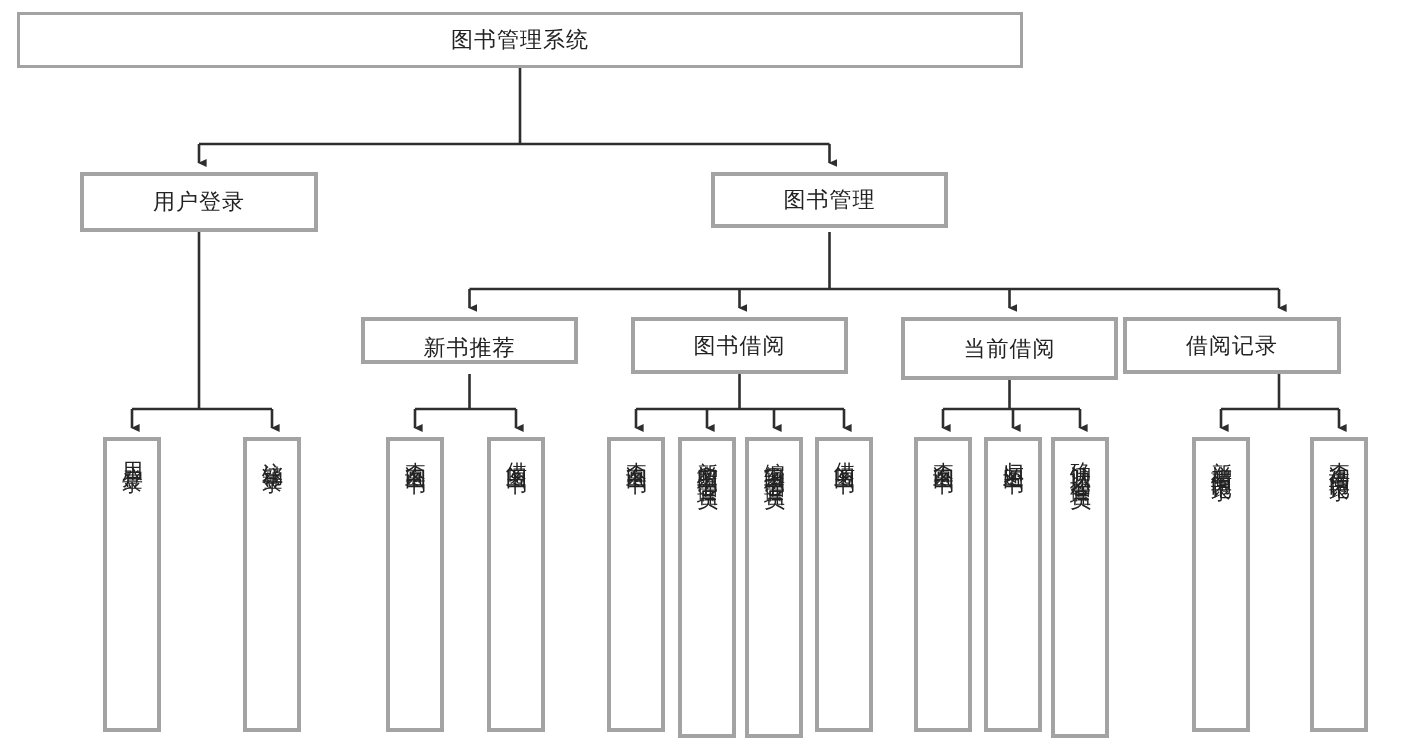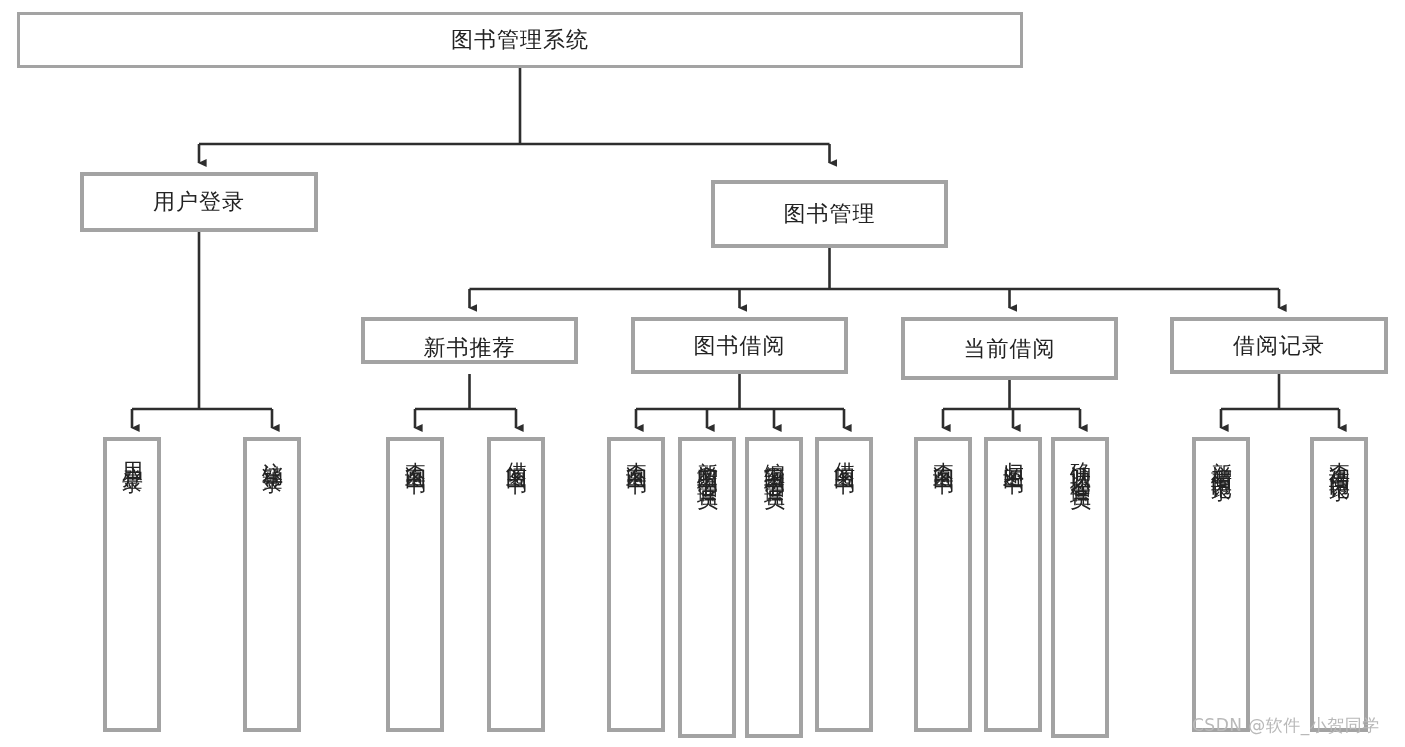--- a/index.html
+++ b/index.html
@@ -122,33 +122,33 @@
       </g>
   </svg>
 
   <div id="node-layer">
       <div class="node horiz" style="left: 17px; top: 12px; width: 1006px; height: 56px; border-width: 3px;">
         <span class="label">图书管理系统</span>
       </div>
       <div class="node horiz" style="left: 80px; top: 172px; width: 238px; height: 60px;">
         <span class="label">用户登录</span>
       </div>
-      <div class="node horiz" style="left: 711px; top: 172px; width: 237px; height: 68px; margin-top: 8px;">
+      <div class="node horiz" style="left: 711px; top: 172px; width: 237px; height: 56px;">
         <span class="label">图书管理</span>
       </div>
       <div class="node horiz" style="left: 361px; top: 317px; width: 217px; height: 47px; align-items: flex-end;">
         <span class="label">新书推荐</span>
       </div>
       <div class="node horiz" style="left: 631px; top: 317px; width: 217px; height: 57px; align-items: center;">
         <span class="label">图书借阅</span>
       </div>
       <div class="node horiz" style="left: 901px; top: 317px; width: 217px; height: 63px;">
         <span class="label">当前借阅</span>
       </div>
-      <div class="node horiz" style="left: 1170px; top: 317px; width: 218px; height: 57px;">
+      <div class="node horiz" style="left: 1123px; top: 317px; width: 218px; height: 57px;">
         <span class="label">借阅记录</span>
       </div>
       <div class="node vert" style="left: 103px; top: 437px; width: 58px; height: 295px;">
         <span class="label">用户登录</span>
       </div>
       <div class="node vert" style="left: 243px; top: 437px; width: 58px; height: 295px;">
         <span class="label">注销登录</span>
       </div>
       <div class="node vert" style="left: 386px; top: 437px; width: 58px; height: 295px;">
         <span class="label">查询图书</span>
@@ -178,15 +178,14 @@
         <span class="label">确认归还（管理员）</span>
       </div>
       <div class="node vert" style="left: 1192px; top: 437px; width: 58px; height: 295px;">
         <span class="label">新增借阅记录</span>
       </div>
       <div class="node vert" style="left: 1310px; top: 437px; width: 58px; height: 295px;">
         <span class="label">查询借阅记录</span>
       </div>
     </div>
 
-  <div class="watermark" style="left: 1192px; top: 714px;">CSDN @软件_小贺同学</div>
 
 </div>
 
 </body></html>

